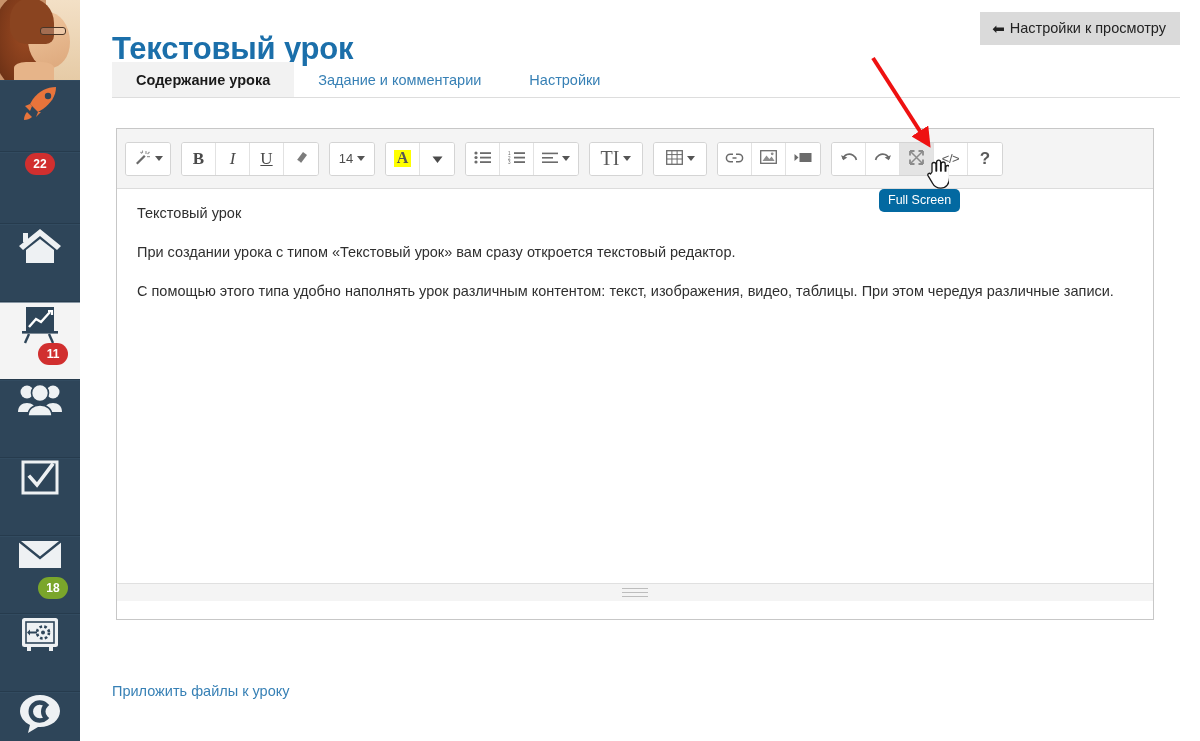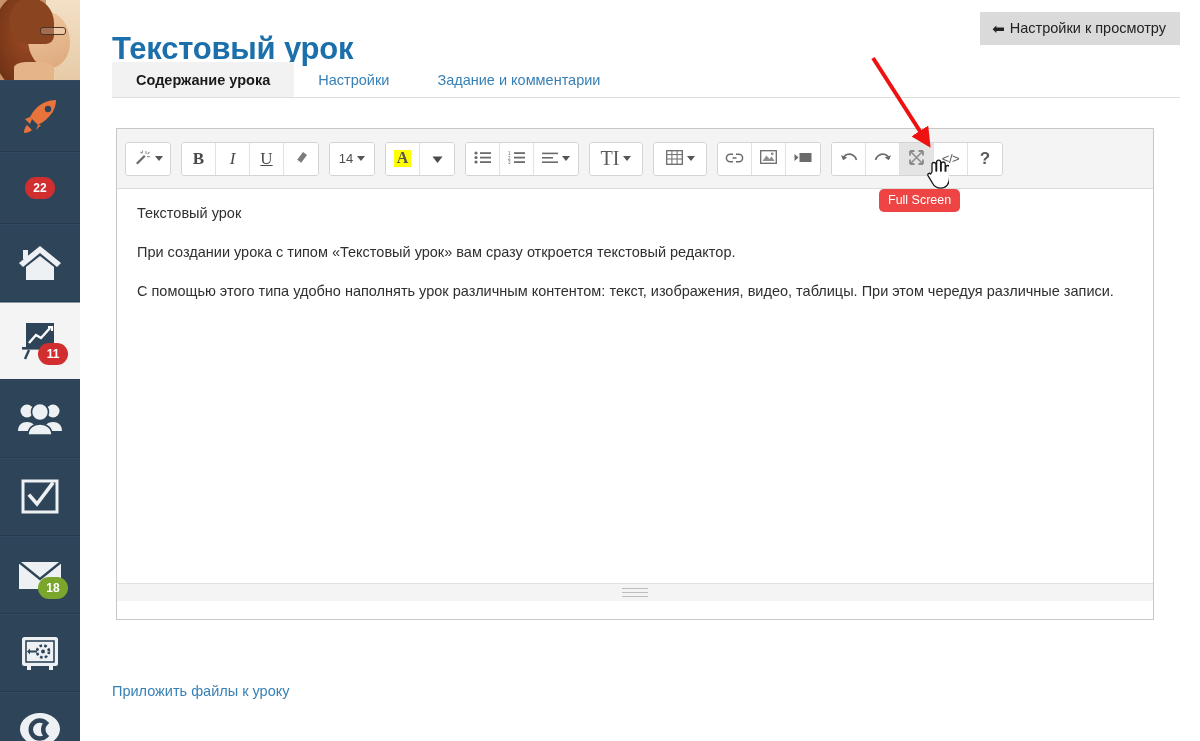--- a/index.html
+++ b/index.html
@@ -58,21 +58,21 @@
     width: 40px; height: 20px;
     background: #e6b489;
     border-radius: 30% 30% 0 0;
   }
 
   .nav-item {
     position: relative;
     width: 80px; height: 78px;
     border-bottom: 1px solid #263b4d;
     border-top: 1px solid #36506690;
-    display: flex; align-items: center; justify-content: center;
+    display: flex; align-items: flex-start; justify-content: center;
     cursor: pointer;
   }
   .nav-item.active { background: #f4f4f4; }
   .nav-item svg { display: block; }
   .nav-badge {
     position: absolute;
     min-width: 30px; height: 22px;
     padding: 0 7px;
     border-radius: 11px;
     color: #ffffff;
@@ -222,21 +222,21 @@
     position: absolute; left: 32px; top: 683px;
     font-size: 14.5px;
     color: #3780b5;
     cursor: pointer;
     text-decoration: none;
   }
 
   
   #tooltip {
     position: absolute; left: 879px; top: 189px;
-    background: #ef4444;
+    background: #0369a1;
     color: #ffffff;
     font-size: 12.5px;
     padding: 4px 9px 5px 9px;
     border-radius: 5px;
     white-space: nowrap;
     z-index: 40;
   }
   #cursor {
     position: absolute; left: 925px; top: 159px;
     width: 24px; height: 32px;
@@ -369,22 +369,22 @@
 
   <h1 id="page-title">Текстовый урок</h1>
 
   <button id="back-button">
     <span class="arrow-left">⬅</span>
     <span>Настройки к просмотру</span>
   </button>
 
   <div id="tabs">
     <div class="tab active">Содержание урока</div>
+    <div class="tab">Задание и комментарии</div>
     <div class="tab">Настройки</div>
-    <div class="tab">Задание и комментарии</div>
   </div>
 
   <div id="editor">
 
     <div id="toolbar">
 
       <div class="btn-group">
         <div class="tb-btn wide">
           <span>
             <svg width="17" height="16" viewBox="0 0 17 16">

